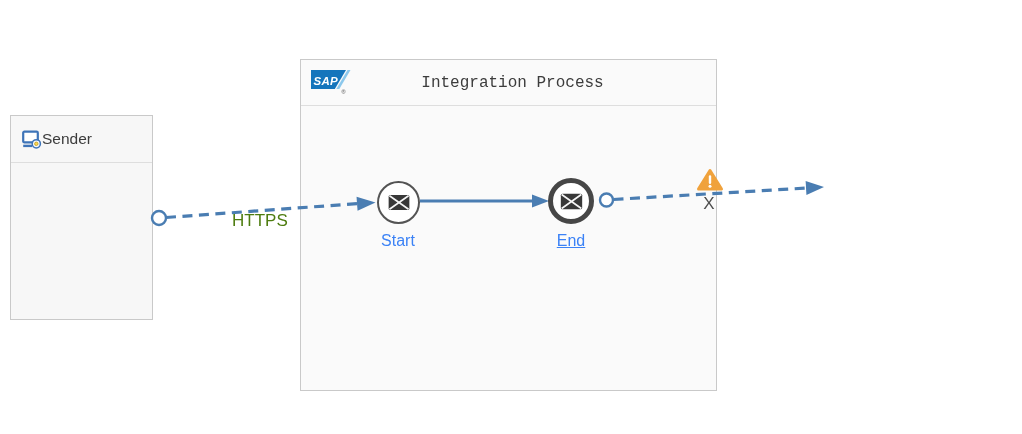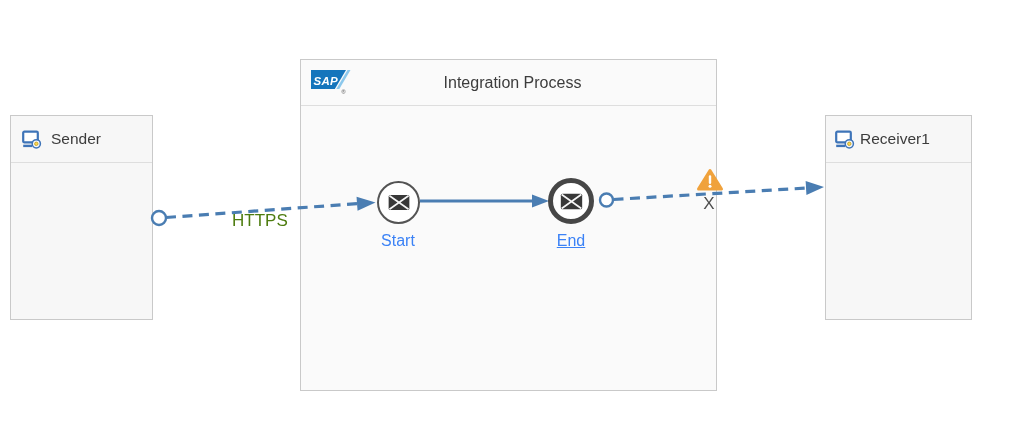--- a/index.html
+++ b/index.html
@@ -6,39 +6,39 @@
   .canvas{
     position:relative;width:1022px;height:434px;background:#ffffff;overflow:hidden;
     font-family:"Liberation Sans", sans-serif;color:var(--text-dark,#3c3c3c);
   }
   
   .participant{
     position:absolute;background:var(--participant-fill,#f7f7f7);
     border:1.5px solid var(--border-gray,#c9c9c9);box-sizing:border-box;
   }
   .participant .p-header{
-    display:flex;align-items:center;gap:9px;height:47px;
+    display:flex;align-items:center;height:47px;
     border-bottom:1px solid #dedede;padding:0 0 0 11px;box-sizing:border-box;
     font-size:15.5px;
   }
   .sender-box{left:10px;top:115px;width:143px;height:205px;}
   .receiver-box{left:825px;top:115px;width:147px;height:205px;}
   .receiver-box .p-header{gap:5px;padding-left:9px;}
   
   .process-box{
     position:absolute;left:300px;top:59px;width:417px;height:332px;
     background:var(--process-fill,#fafafa);
     border:1.5px solid var(--border-gray,#c9c9c9);box-sizing:border-box;
   }
   .process-header{
     position:relative;height:46px;border-bottom:1px solid #dedede;box-sizing:border-box;
   }
   .process-title{
     position:absolute;left:8px;right:0;top:0;height:46px;line-height:46px;
-    text-align:center;font-size:16px;color:#3c3c3c;
+    text-align:center;font-size:16px;color:#3c3c3c;font-family:Liberation Mono, monospace;
   }
   .sap-logo{position:absolute;left:10px;top:10px;}
   
   .event{
     position:absolute;border-radius:50%;background:#fff;
     display:flex;align-items:center;justify-content:center;box-sizing:border-box;z-index:3;
   }
   .start-event{left:377px;top:181px;width:43px;height:43px;border:2.5px solid #545454;}
   .end-event{left:548px;top:178px;width:46px;height:46px;border:5px solid var(--event-border,#464646);}
   .event-label{
@@ -87,31 +87,20 @@
       <svg class="sap-logo" width="42" height="26" viewBox="0 0 42 26">
         <polygon points="0,0 35,0 23.8,19 0,19" fill="#1575bc"></polygon>
         <polygon points="36.5,0 39.5,0 28.3,19 25.3,19" fill="#8cc8ec"></polygon>
         <text x="2.5" y="14.5" class="sap-text">SAP</text>
         <text x="30.5" y="24" class="sap-reg">®</text>
       </svg>
       <div class="process-title">Integration Process</div>
     </div>
   </div>
 
-  <div class="participant receiver-box">
-    <div class="p-header">
-      <svg width="20" height="19" viewBox="0 0 20 19">
-        <rect x="1.2" y="1.6" width="14.6" height="10.8" rx="1.2" fill="#ffffff" stroke="#3e74b8" stroke-width="2.2"></rect>
-        <path d="M1.2,15.9 L10.2,15.9" stroke="#3e74b8" stroke-width="2.4"></path>
-        <circle cx="14.3" cy="13.8" r="4.1" fill="#f2f6fb" stroke="#3e74b8" stroke-width="1.5"></circle>
-        <circle cx="14.3" cy="13.8" r="1.7" fill="#ffd84d" stroke="#c3a32b" stroke-width="0.9"></circle>
-      </svg>
-      <span>Receiver1</span>
-    </div>
-  </div>
 
   <svg class="connector-layer">
 
     <g>
       <path class="conn-line conn-dashed" d="M166,217.5 L359,203.5"></path>
       <circle class="conn-port" cx="159" cy="218" r="7"></circle>
       <polygon class="conn-arrow" points="375.5,202.5 357,195.5 357,209.5" transform="rotate(-4.2 375.5 202.5)"></polygon>
     </g>
 
     <g>

